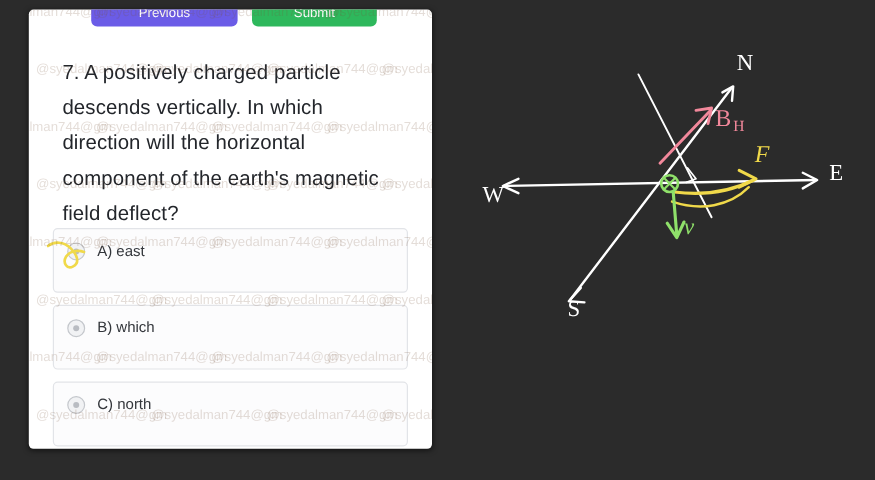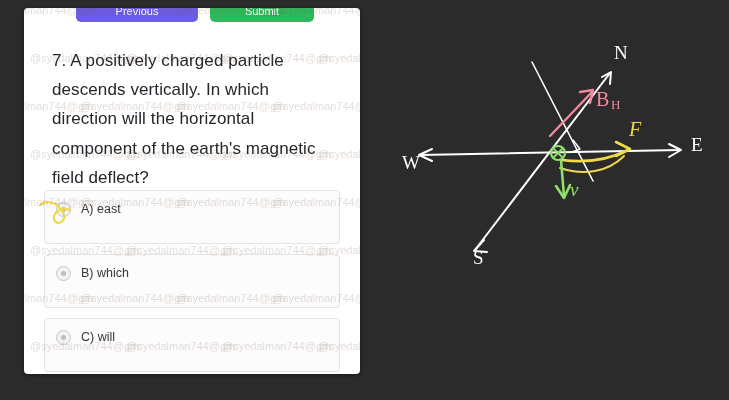--- a/index.html
+++ b/index.html
@@ -190,21 +190,21 @@
         </svg>
       </div>
 
       <div class="option-row">
         <span class="option-radio"></span>
         <span class="option-label">B) which</span>
       </div>
 
       <div class="option-row">
         <span class="option-radio"></span>
-        <span class="option-label">C) will</span>
+        <span class="option-label">C) north</span>
       </div>
 
       <div class="option-row">
         <span class="option-radio"></span>
         <span class="option-label">D) west</span>
       </div>
 
     </div>
 
     <div id="watermarks">

